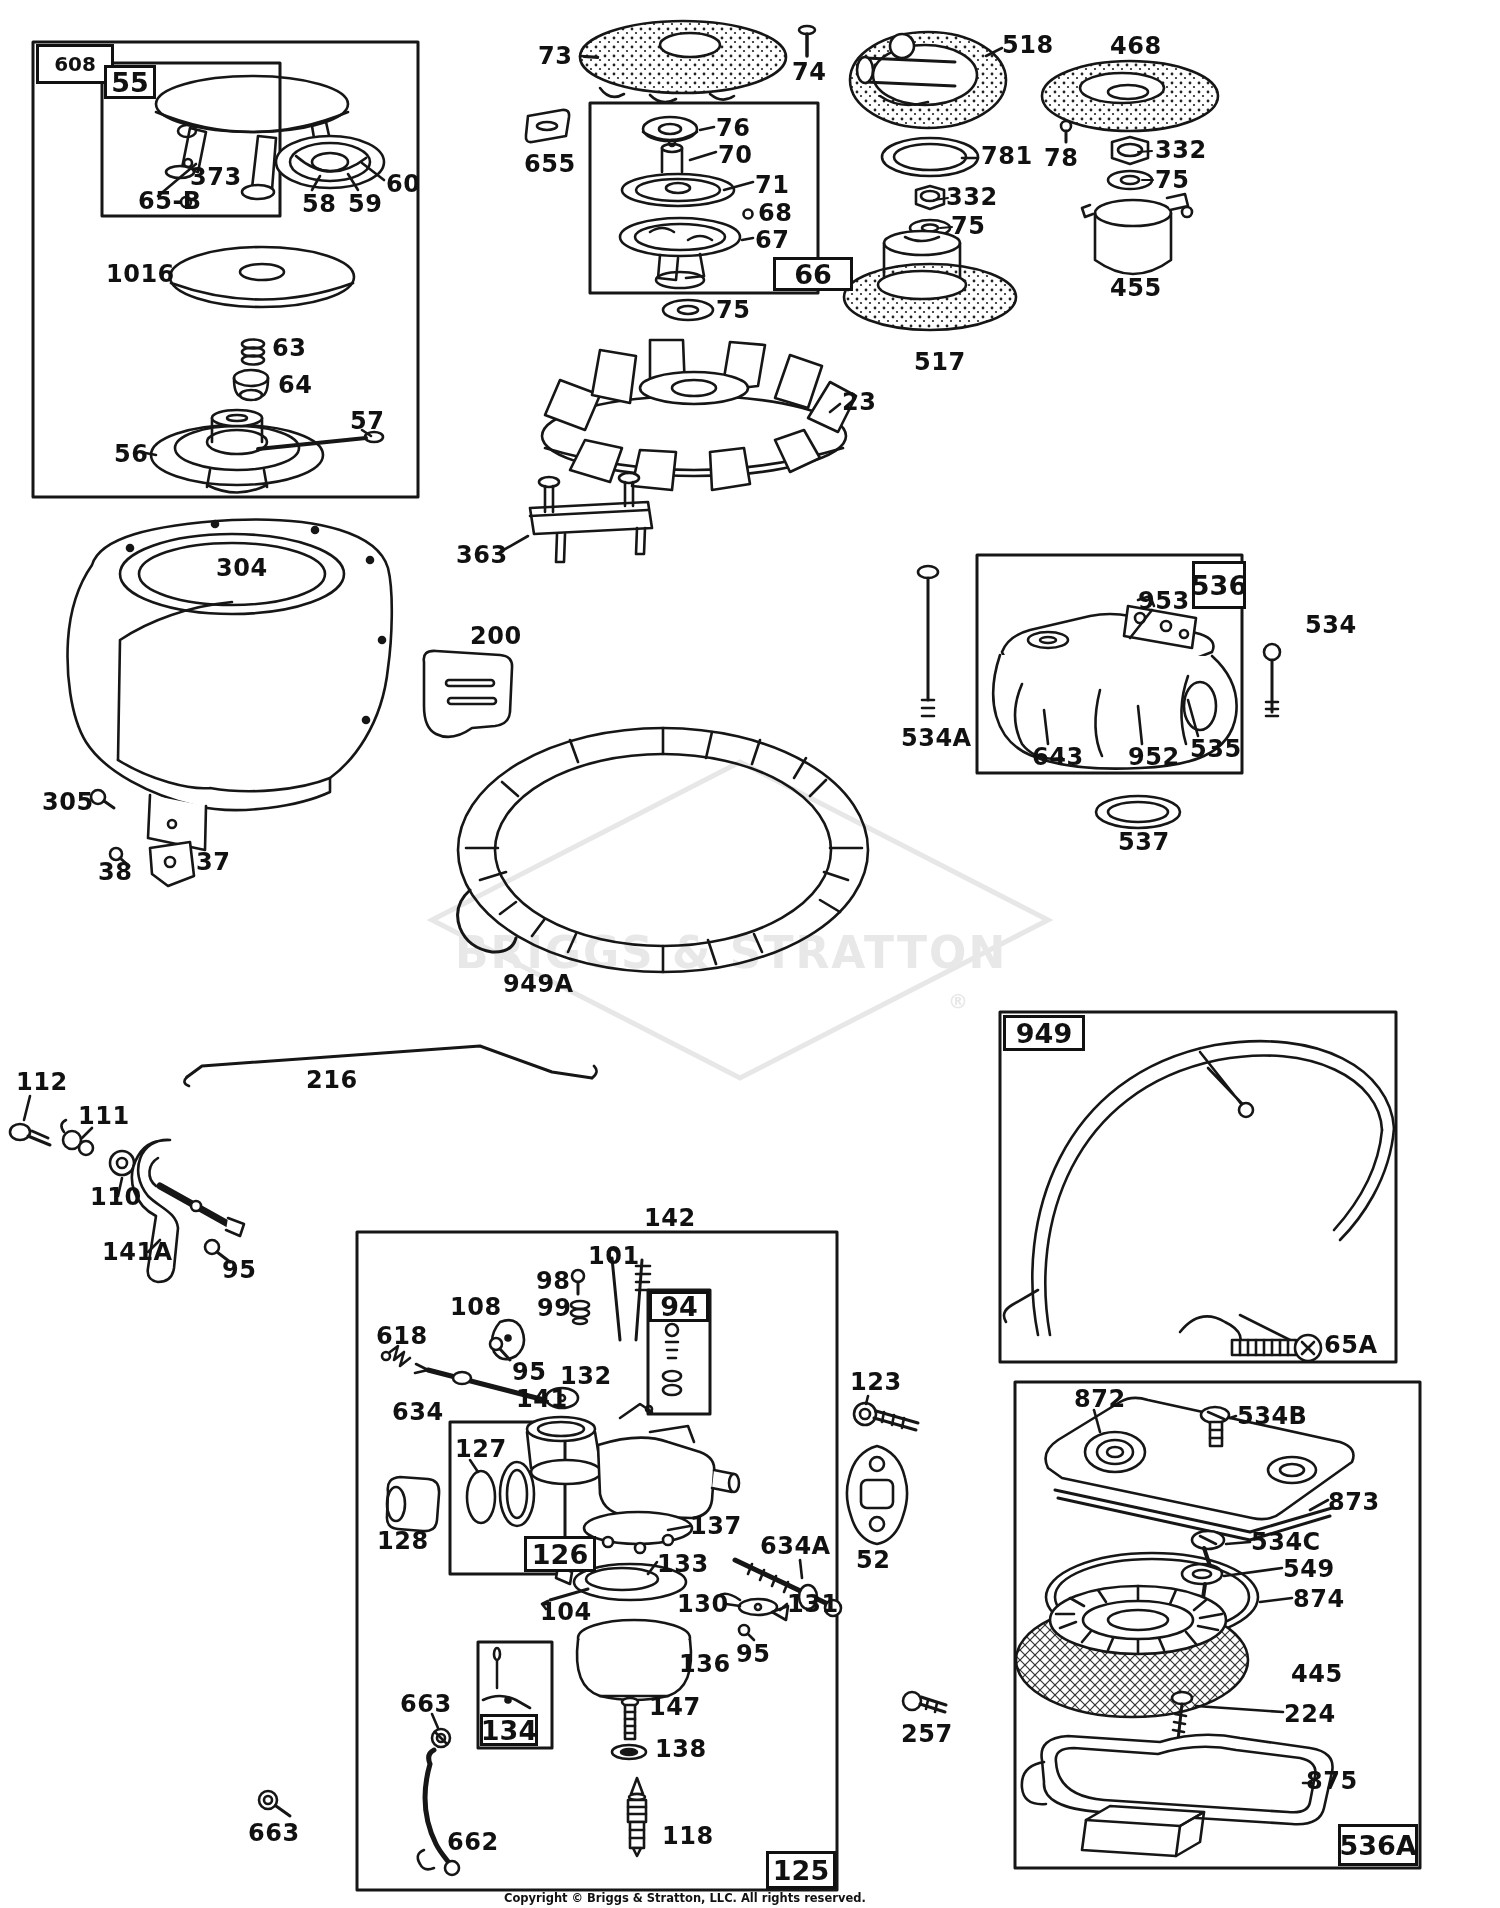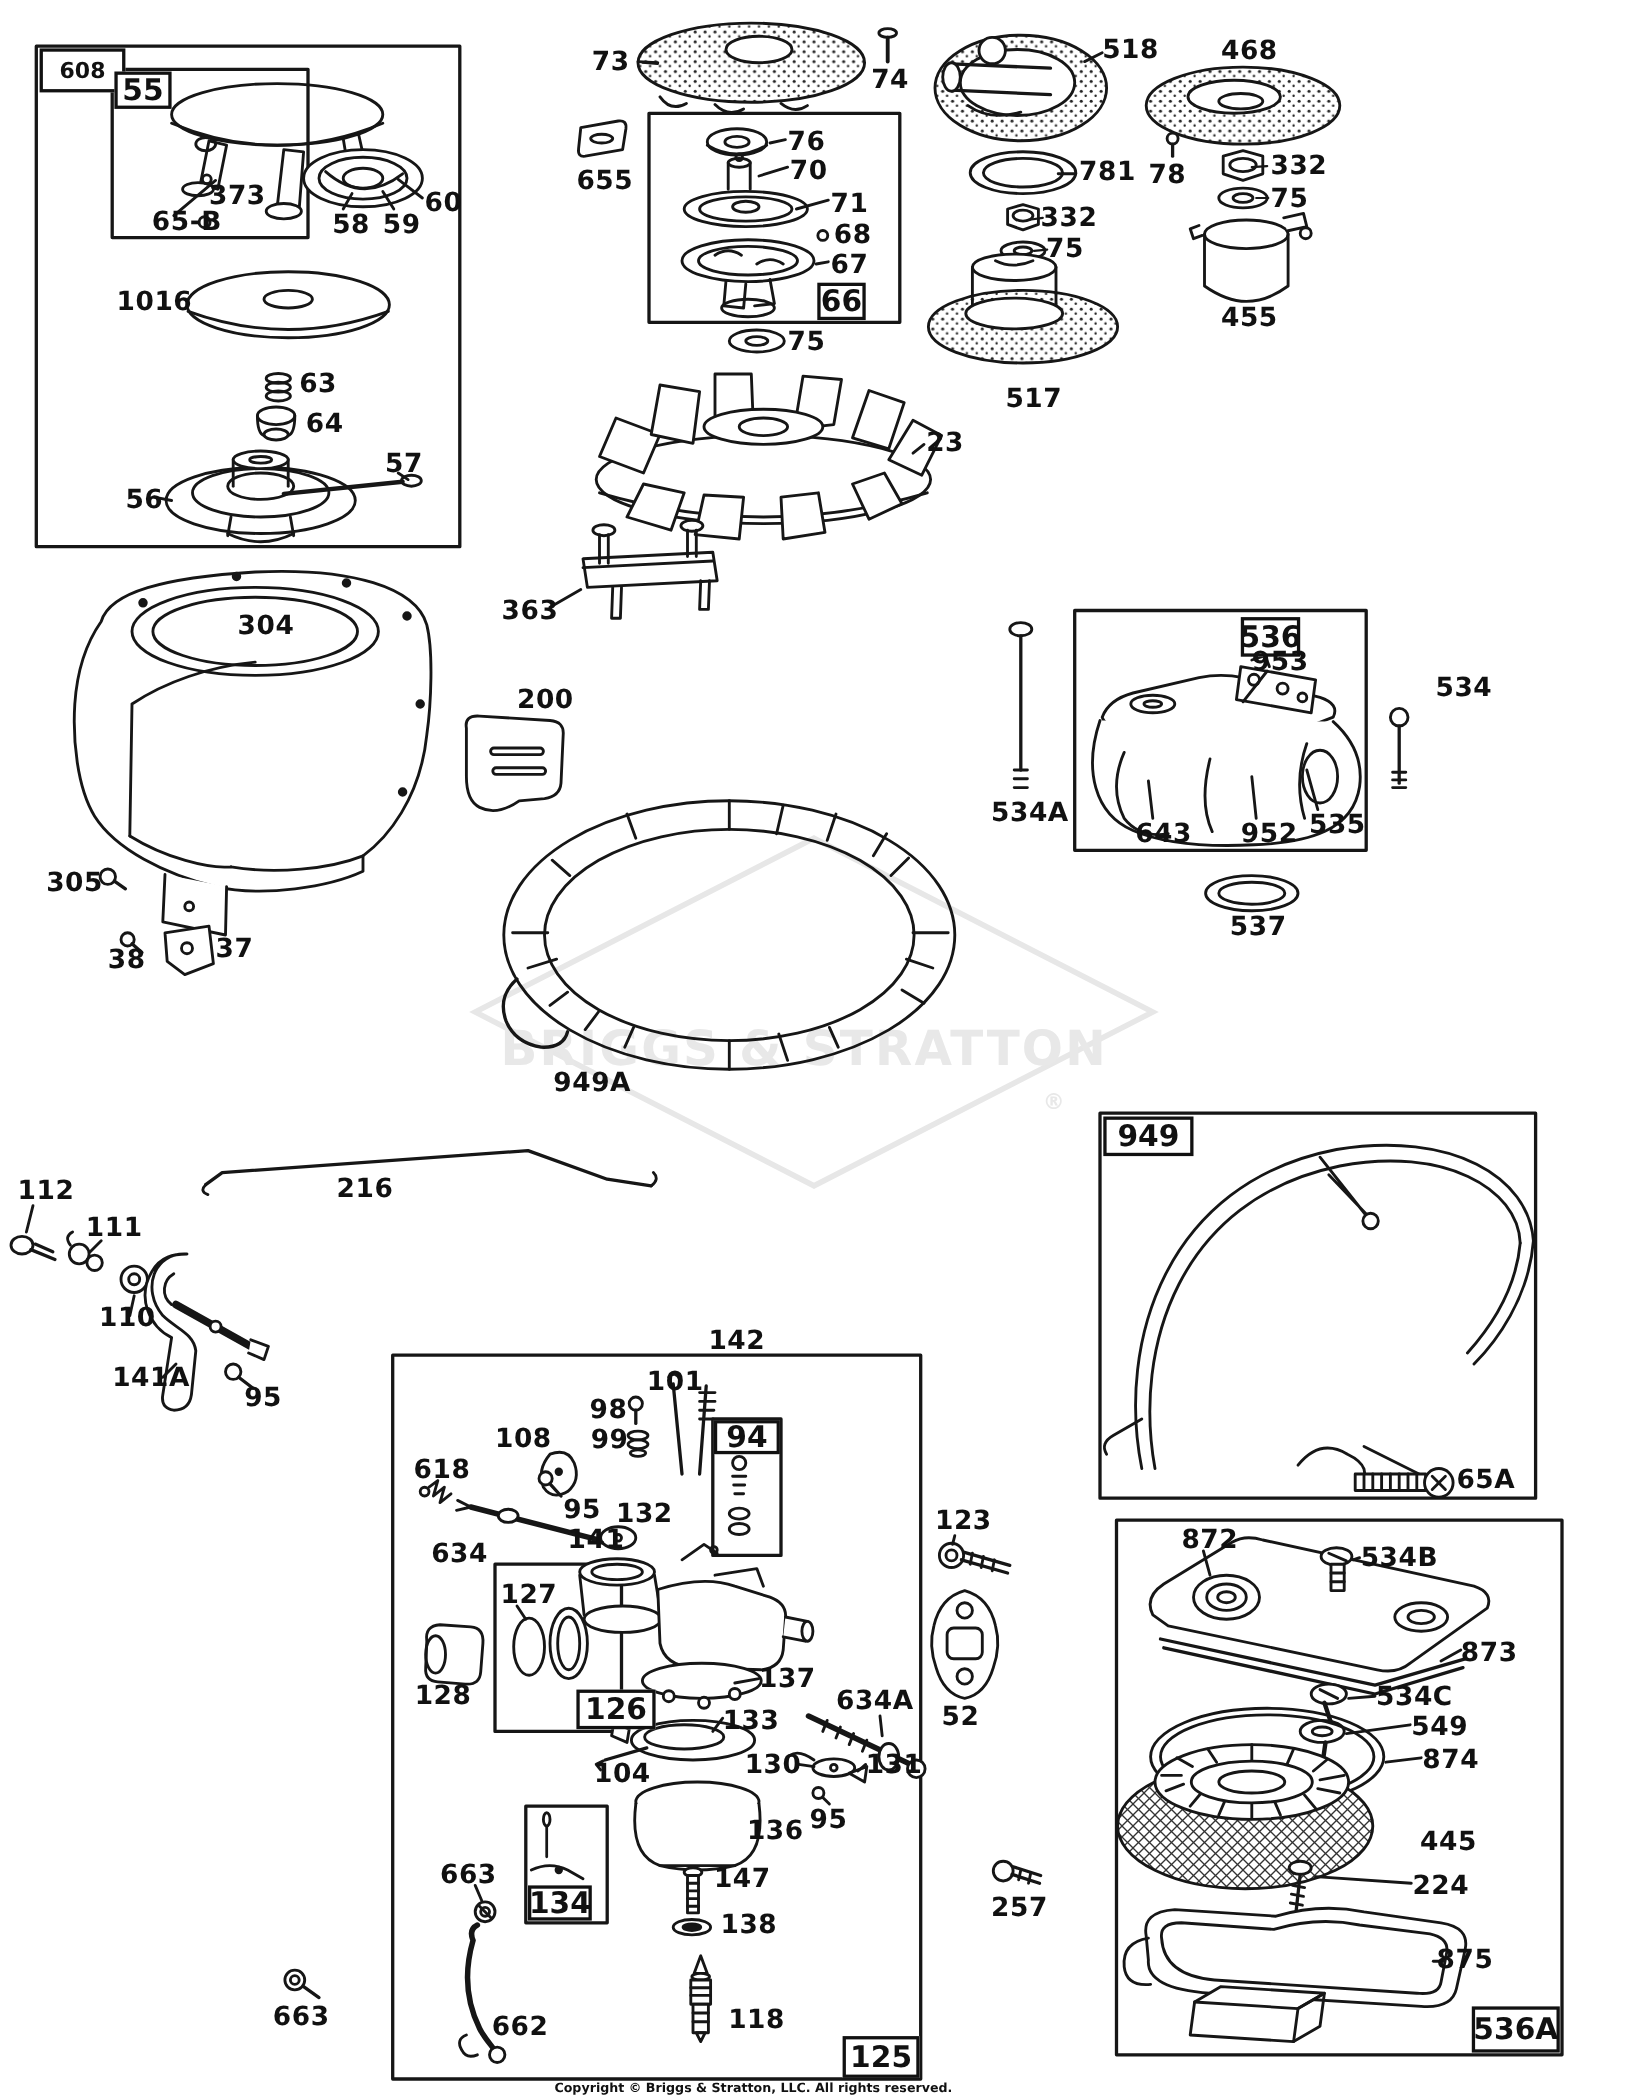--- a/index.html
+++ b/index.html
@@ -499,22 +499,22 @@
       <line x1="948" y1="198" x2="934" y2="200"></line>
       <line x1="952" y1="227" x2="940" y2="228"></line>
       <line x1="1152" y1="151" x2="1138" y2="152"></line>
       <line x1="1153" y1="180" x2="1142" y2="180"></line>
     </g>
   </g>
 </svg>
 
 <div class="B" style="left:36px;top:44px;width:78px;height:40px;font-size:20px">608</div>
 <div class="B" style="left:104px;top:65px;width:52px;height:34px">55</div>
-<div class="B" style="left:743px;top:257px;width:44px;height:34px">66</div>
-<div class="B" style="left:1128px;top:561px;width:54px;height:36px">536</div>
+<div class="B" style="left:773px;top:257px;width:80px;height:34px">66</div>
+<div class="B" style="left:1192px;top:561px;width:54px;height:48px">536</div>
 <div class="B" style="left:1003px;top:1015px;width:82px;height:36px">949</div>
 <div class="B" style="left:766px;top:1851px;width:70px;height:38px">125</div>
 <div class="B" style="left:524px;top:1536px;width:72px;height:36px">126</div>
 <div class="B" style="left:480px;top:1714px;width:58px;height:32px">134</div>
 <div class="B" style="left:649px;top:1291px;width:60px;height:31px">94</div>
 <div class="B" style="left:1338px;top:1824px;width:80px;height:42px">536A</div>
 
 <div class="C" style="left:504px;top:1891px">Copyright © Briggs &amp; Stratton, LLC. All rights reserved.</div>
 
 <div class="L" style="left:190px;top:163px">373</div>

